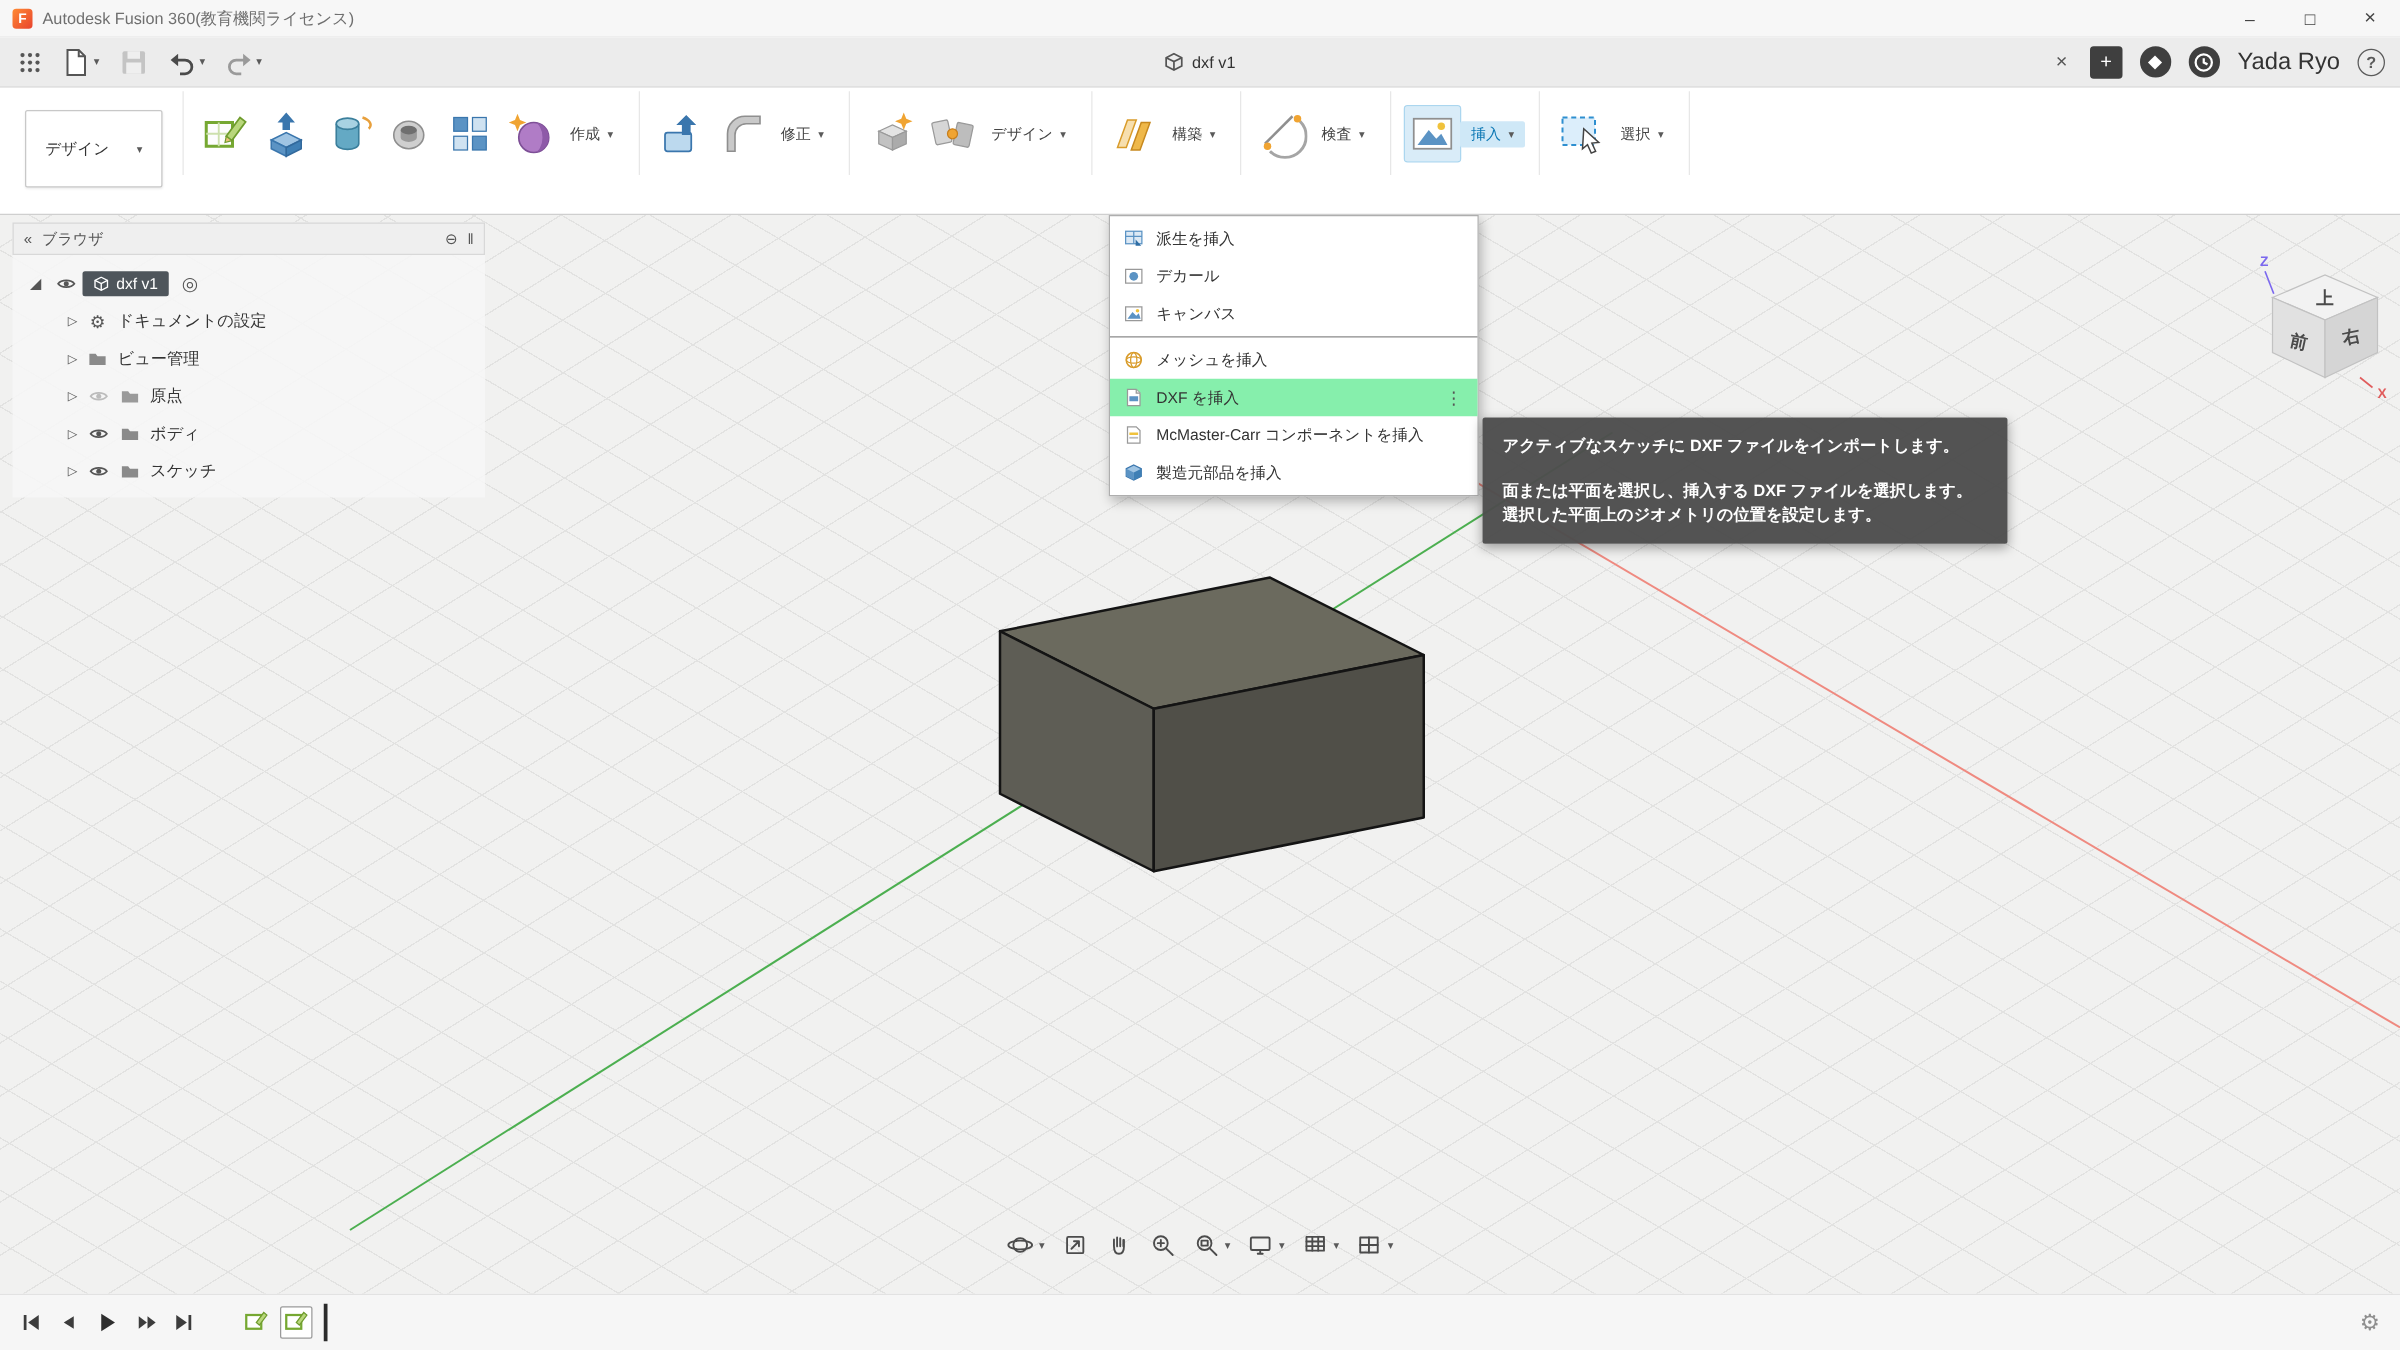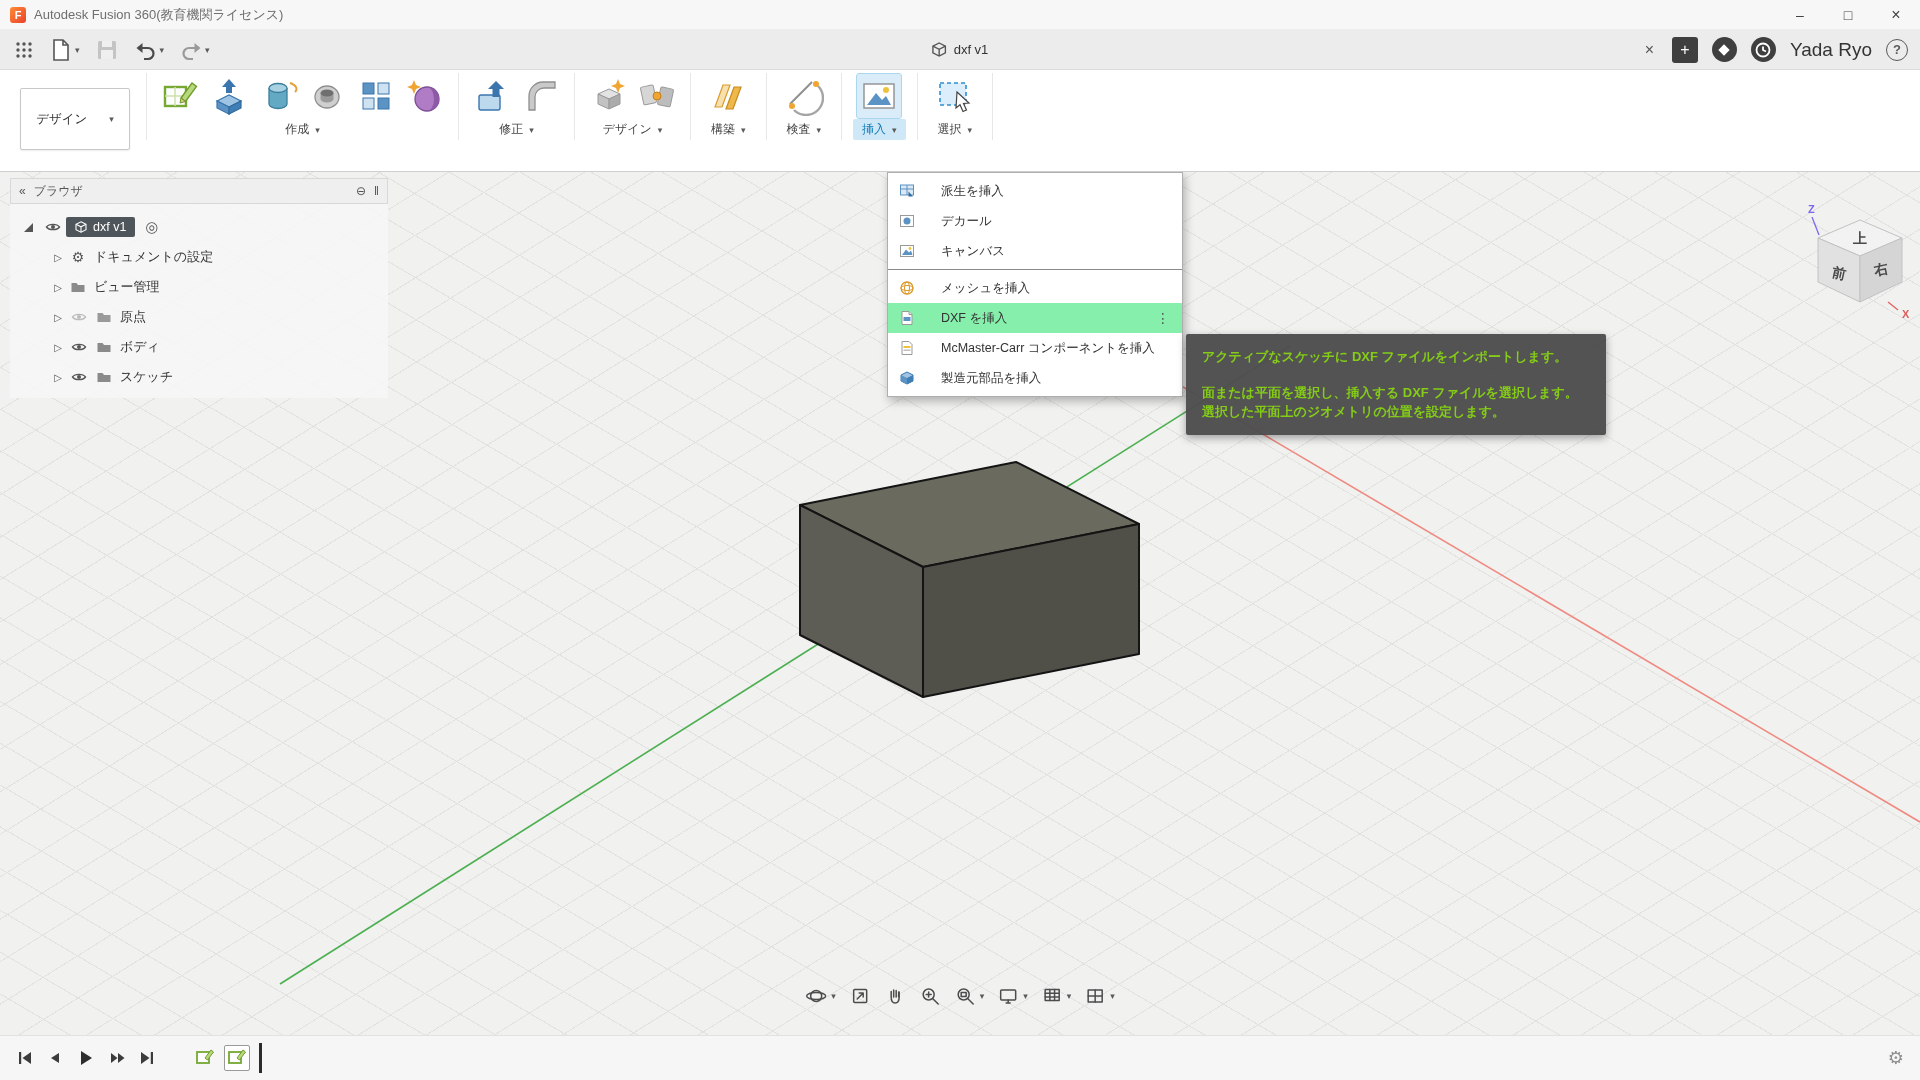--- a/index.html
+++ b/index.html
@@ -29,21 +29,21 @@
   .help-btn{width:22px;height:22px;border:1.5px solid #5a5a5a;border-radius:50%;color:#5a5a5a;font-size:13px;font-weight:bold;display:flex;align-items:center;justify-content:center}
 
   
   .ribbon{position:absolute;left:0;top:70px;width:1920px;height:102px;background:#fff;border-bottom:1px solid #cfcfcf;z-index:28}
   .workspace-btn{position:absolute;left:20px;top:18px;width:110px;height:62px;border:1px solid #c8c8c8;border-radius:2px;background:#fff;box-shadow:0 1px 2px rgba(0,0,0,.08);display:flex;align-items:center;justify-content:center;gap:20px;font-size:12.5px;color:#333}
   .ribbon-main{margin-left:146px;padding-top:2px}
   .tabs{display:flex;height:30px;align-items:flex-end;padding-left:30px}
   .tab{font-size:12px;color:#4a4a4a;padding:5px 2px;margin-right:46px;border-bottom:3px solid transparent}
   .tab.active{color:#136e9e;border-bottom-color:#0696d7;font-weight:bold}
   .groups{display:flex;height:67px;margin-top:1px}
-  .group{display:flex;flex-direction:column;align-items:center;padding:0 11px;border-right:1px solid #e7e7e7}
+  .group{display:flex;align-items:center;padding:0 11px;border-right:1px solid #e7e7e7}
   .group:first-child{border-left:1px solid #e7e7e7}
   .group-icons{display:flex;gap:5px;align-items:center;height:46px}
   .ribbon-icon{width:44px;height:44px;display:flex;align-items:center;justify-content:center;border-radius:2px}
   .group-label{font-size:12px;color:#444;display:flex;align-items:center;gap:4px;padding:2px 9px;margin-top:1px;border-radius:2px}
   .group.active .ribbon-icon{background:#d9ecf8;outline:1px solid #abd6ef}
   .group.active .group-label{background:#cfe8f7;color:#0b77b4}
 
   
   .viewport{position:absolute;left:0;top:172px;width:1920px;height:863px;z-index:1;background-color:#f1f1f0;
     background-image:
@@ -69,28 +69,28 @@
   .expander{width:16px;font-size:10px;color:#555;text-align:center}
   .root-expander{width:0;height:0;border-style:solid;border-width:0 0 9px 9px;border-color:transparent transparent #555 transparent;margin-right:7px}
   .eye{width:26px;display:flex;justify-content:center}
   .tree-icon{width:24px;display:flex;justify-content:center;font-size:14px;color:#555}
   .root-badge{display:flex;align-items:center;gap:6px;background:#4e555b;color:#fff;padding:3px 9px;font-size:12.5px;border-radius:2px;margin-right:10px}
   .target-icon{color:#555;font-size:15px}
   .tlabel{margin-left:4px}
 
   
   .menu{position:absolute;left:887px;top:172px;width:296px;background:#fff;border:1px solid #aeaeae;box-shadow:2px 4px 9px rgba(0,0,0,.28);z-index:20;padding:3px 0}
-  .mi{height:30px;display:flex;align-items:center;gap:25px;padding:0 10px;font-size:12.5px;color:#333}
+  .mi{height:30px;display:flex;align-items:center;gap:9px;padding:0 10px;font-size:12.5px;color:#333}
   .mi.hl{background:#86efac}
   .mi-icon{width:18px;display:flex;justify-content:center}
   .kebab{margin-left:auto;color:#555;font-size:14px;padding:0 2px}
   .menu-sep{height:1px;background:#8a8a8a;margin:3px 0}
 
   
-  .tooltip{position:absolute;left:1186px;top:334px;width:420px;background:rgba(77,77,77,.97);color:#84cc16;font-size:13px;font-weight:bold;line-height:1.5;padding:13px 16px;border-radius:2px;box-shadow:0 3px 9px rgba(0,0,0,.35);z-index:21}
+  .tooltip{position:absolute;left:1186px;top:334px;width:420px;background:rgba(77,77,77,.97);color:#ffffff;font-size:13px;font-weight:bold;line-height:1.5;padding:13px 16px;border-radius:2px;box-shadow:0 3px 9px rgba(0,0,0,.35);z-index:21}
   .tooltip p + p{margin-top:16px}
 
   
   .timeline{position:absolute;left:0;top:1035px;width:1920px;height:45px;background:#f6f6f6;border-top:1px solid #e2e2e2;display:flex;align-items:center;z-index:6}
   .play-controls{display:flex;align-items:center;gap:12px;margin-left:16px}
   .features{display:flex;align-items:center;gap:6px;margin-left:36px}
   .feature-box{display:flex;align-items:center;justify-content:center;width:26px;height:26px;border-radius:2px}
   .feature-box.selected{border:1px solid #9a9a9a;background:#fff}
   .tmarker{width:3px;height:30px;background:#2b2b2b;margin-left:3px}
   .timeline-gear{margin-left:auto;margin-right:16px;color:#8f8f8f;font-size:18px}

